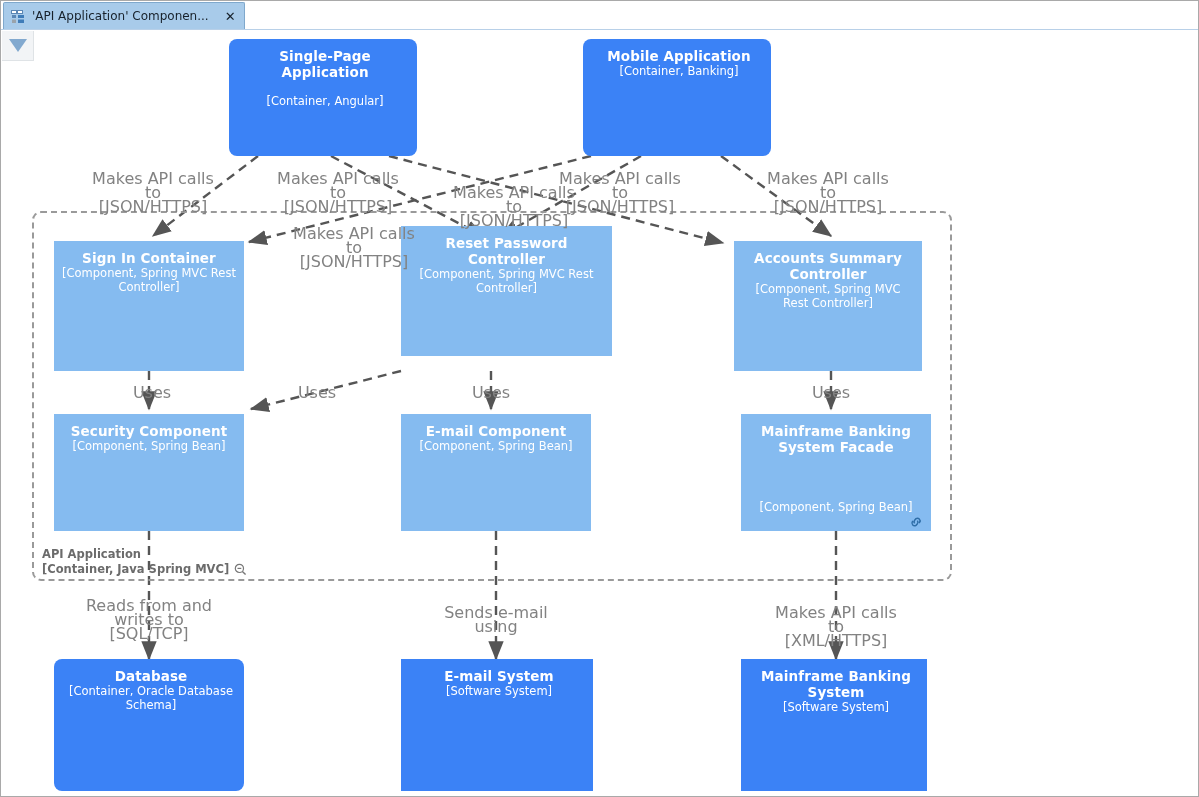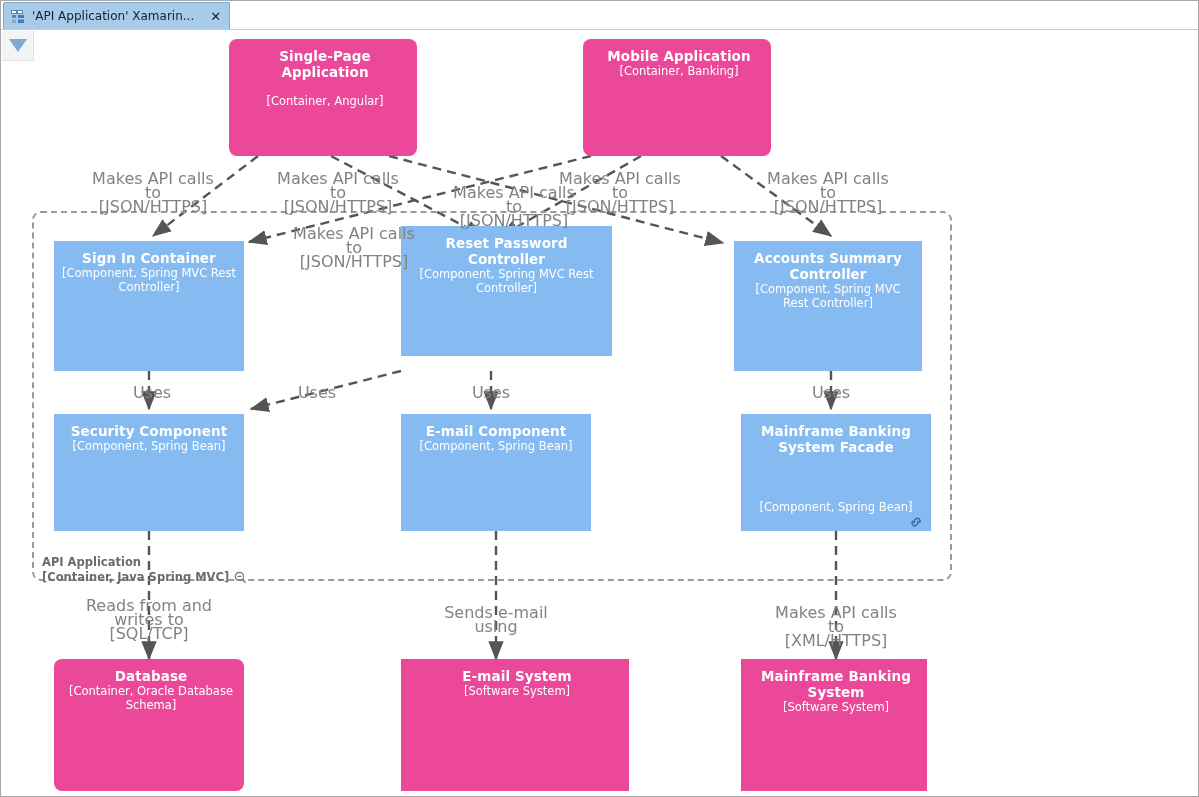--- a/index.html
+++ b/index.html
@@ -74,21 +74,21 @@
     text-align: center;
     color: #ffffff;
     padding: 9px 8px 0 8px;
     overflow: hidden;
   }
   .node .n-title {
     font-weight: bold; font-size: 13.5px; line-height: 16px;
     letter-spacing: .1px;
   }
   .node .n-tech { font-size: 11.5px; line-height: 14px; }
-  .node.gray { background: #ec4899; padding-left: 12px; }
+  .node.gray { background: #3b82f6; padding-left: 12px; }
   .node.gray.rounded { border-radius: 8px; }
   .node.blue { background: #85bbf0; }
   .gap .n-tech { margin-top: 14px; }
 
   .link-icon {
     position: absolute; right: 7px; bottom: 6px;
     width: 16px; height: 12px;
   }
 
   
@@ -96,21 +96,20 @@
     position: absolute;
     border: 2px dashed #9a9a9a;
     border-radius: 9px;
     background: transparent;
   }
   .boundary-label {
     position: absolute;
     display: flex; flex-direction: column;
     color: #6b6b6b; font-weight: bold; font-size: 11.5px; line-height: 15px;
     text-align: left;
-    margin-top: 8px;
   }
   .boundary-label .b-row { display: flex; align-items: center; gap: 5px; }
 
   
   .elabel {
     position: absolute;
     color: #828282;
     font-size: 16px; line-height: 14px;
     text-align: center;
     white-space: pre-line;
@@ -127,21 +126,21 @@
       <span class="tab-icon">
         <svg width="16" height="14" viewBox="0 0 16 14">
           <rect x="0.5" y="0.5" width="5" height="3" fill="#ffffff" stroke="#5b87b5"></rect>
           <rect x="6.5" y="0.5" width="5" height="3" fill="#ffffff" stroke="#5b87b5"></rect>
           <rect x="1" y="5" width="4" height="3" fill="#5b87b5"></rect>
           <rect x="7" y="5" width="6" height="3" fill="#3f7cb8"></rect>
           <rect x="1" y="9.5" width="4" height="3.5" fill="#9aa3ab"></rect>
           <rect x="7" y="9.5" width="6" height="3.5" fill="#3f7cb8"></rect>
         </svg>
       </span>
-      <span class="tab-title">'API Application' Xamarin...</span>
+      <span class="tab-title">'API Application' Componen...</span>
       <span class="tab-close">✕</span>
     </div>
   </div>
 
   <div class="toolstub">
     <span class="tri-down"></span>
   </div>
 
   <div class="canvas">
 
@@ -244,21 +243,21 @@
           </g>
         </svg>
       </span>
     </div>
 
     <div class="node gray rounded" style="left:53px; top:628px; width:190px; height:132px;">
       <div class="n-title">Database</div>
       <div class="n-tech">[Container, Oracle Database Schema]</div>
     </div>
 
-    <div class="node gray" style="left:400px; top:628px; width:228px; height:132px;">
+    <div class="node gray" style="left:400px; top:628px; width:192px; height:132px;">
       <div class="n-title">E-mail System</div>
       <div class="n-tech">[Software System]</div>
     </div>
 
     <div class="node gray" style="left:740px; top:628px; width:186px; height:132px;">
       <div class="n-title">Mainframe Banking System</div>
       <div class="n-tech">[Software System]</div>
     </div>
 
     <div class="elabel" style="left:82px; top:141px; width:140px;">Makes API calls to

